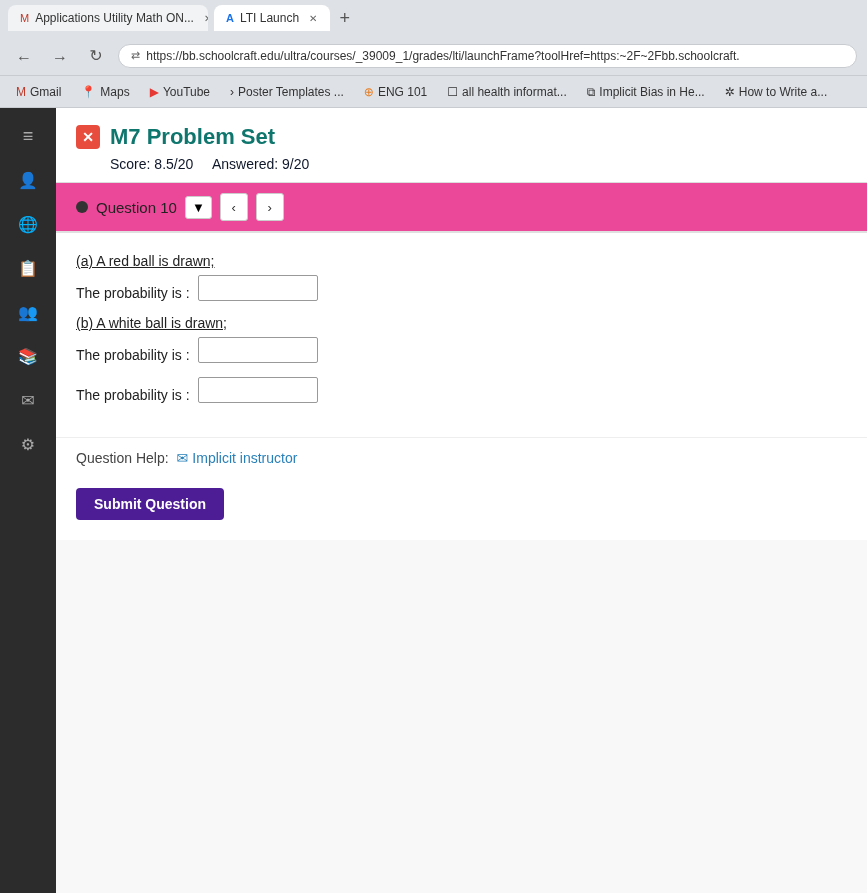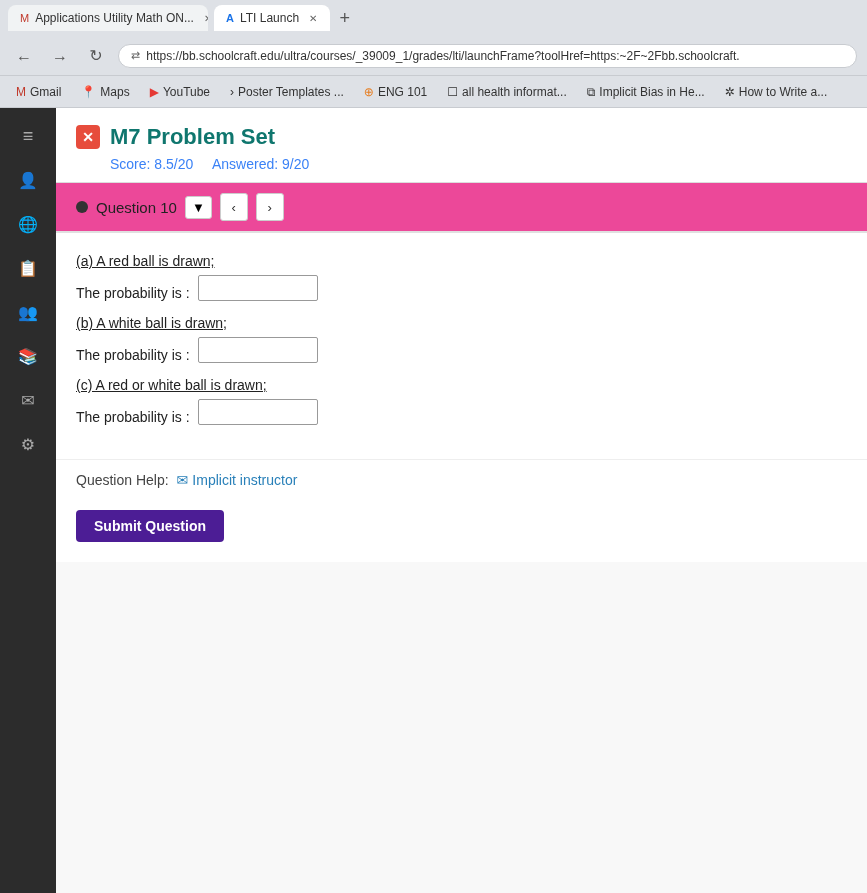--- a/index.html
+++ b/index.html
@@ -219,21 +219,21 @@
     }
 
     .page-title {
       font-size: 22px;
       font-weight: bold;
       color: #0f766e;
     }
 
     .score-info {
       font-size: 14px;
-      color: #3b82f6;
+      color: #0f172a;
       margin-left: 34px;
     }
 
     
     .question-selector {
       background: #ec4899;
       padding: 10px 20px;
       display: flex;
       align-items: center;
       gap: 8px;
@@ -496,21 +496,20 @@
           <span class="prob-label">The probability is :</span>
           <input class="prob-input" type="text" value="" style="">
         </div>
 
         <p class="part-label">(b) A white ball is drawn;</p>
         <div class="probability-row">
           <span class="prob-label">The probability is :</span>
           <input class="prob-input" type="text" value="" style="">
         </div>
 
-        <p class="part-label">(c) A red or white ball is drawn;</p>
         <div class="probability-row">
           <span class="prob-label">The probability is :</span>
           <input class="prob-input" type="text" value="" style="">
         </div>
       </div>
 
       <div class="question-help">
         <span>Question Help:</span>
         <a class="message-link" href="#">
           <span class="message-icon">✉</span>

